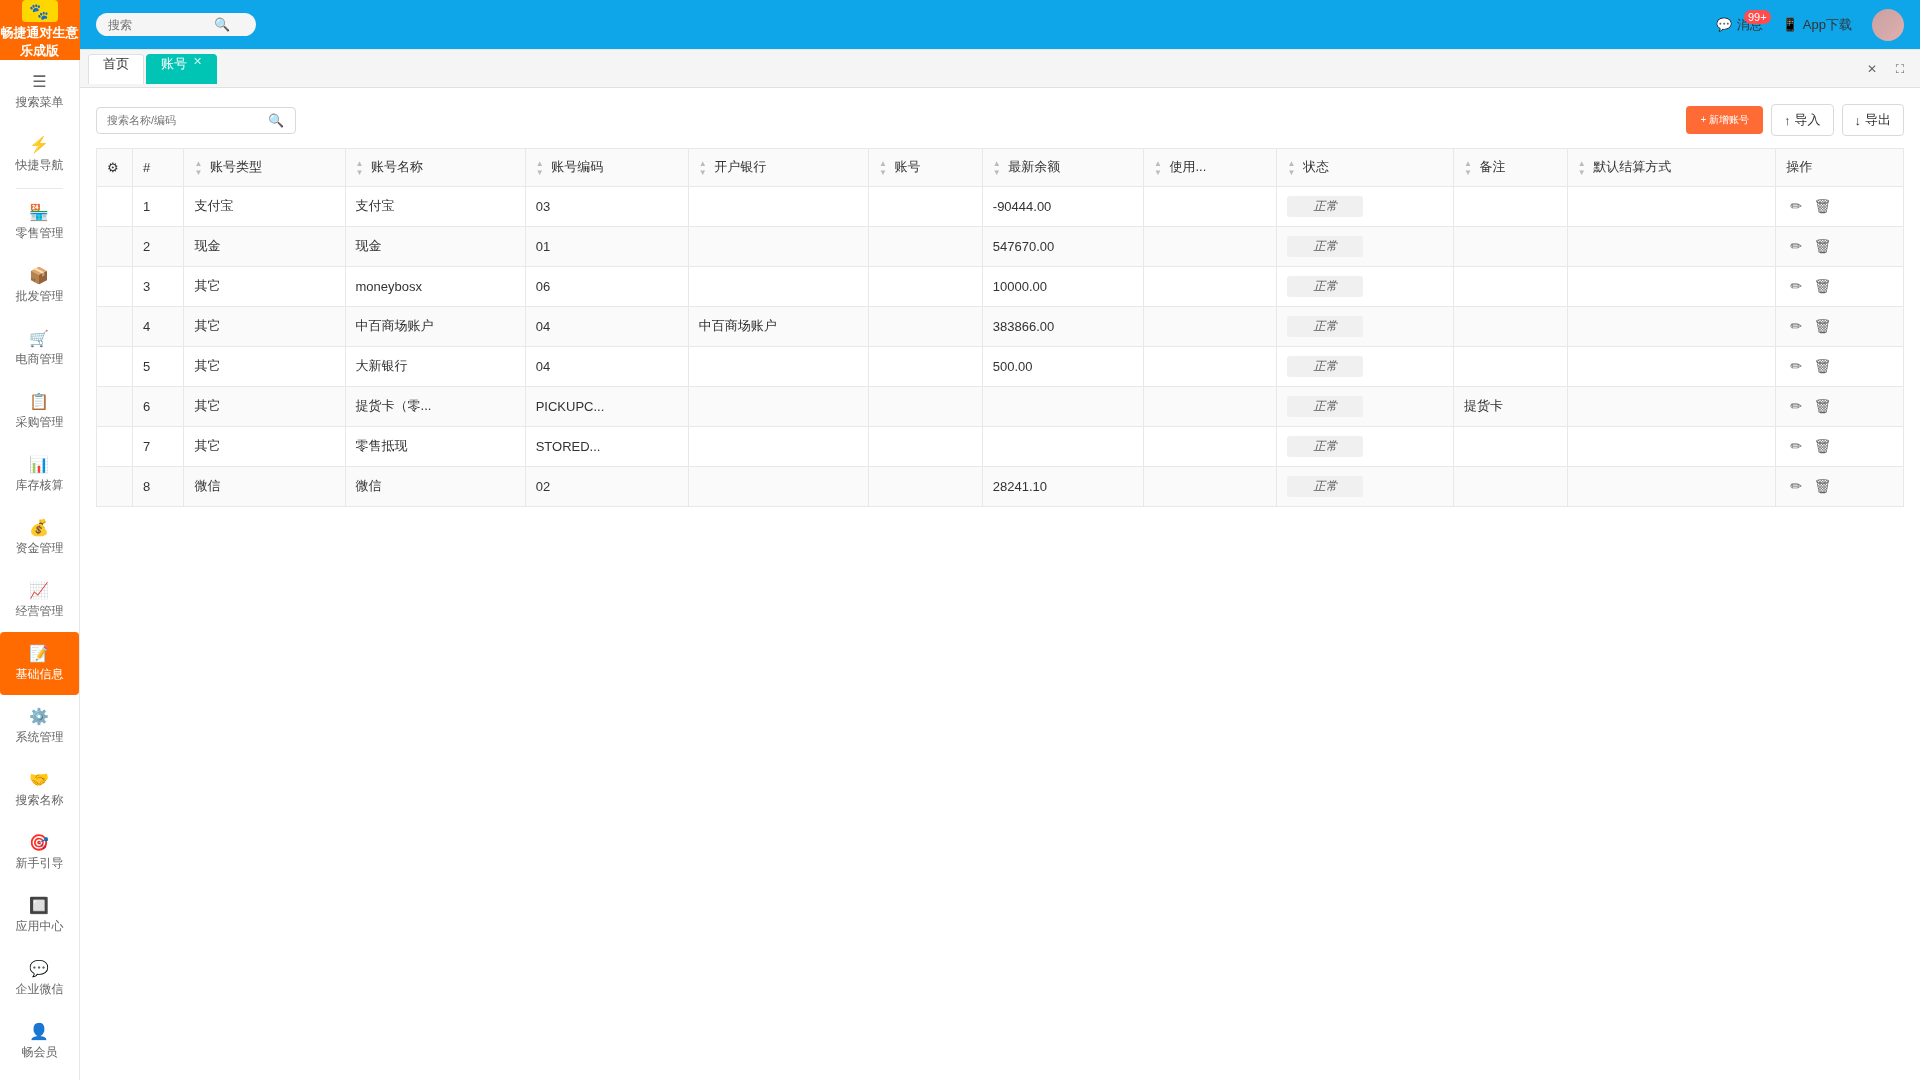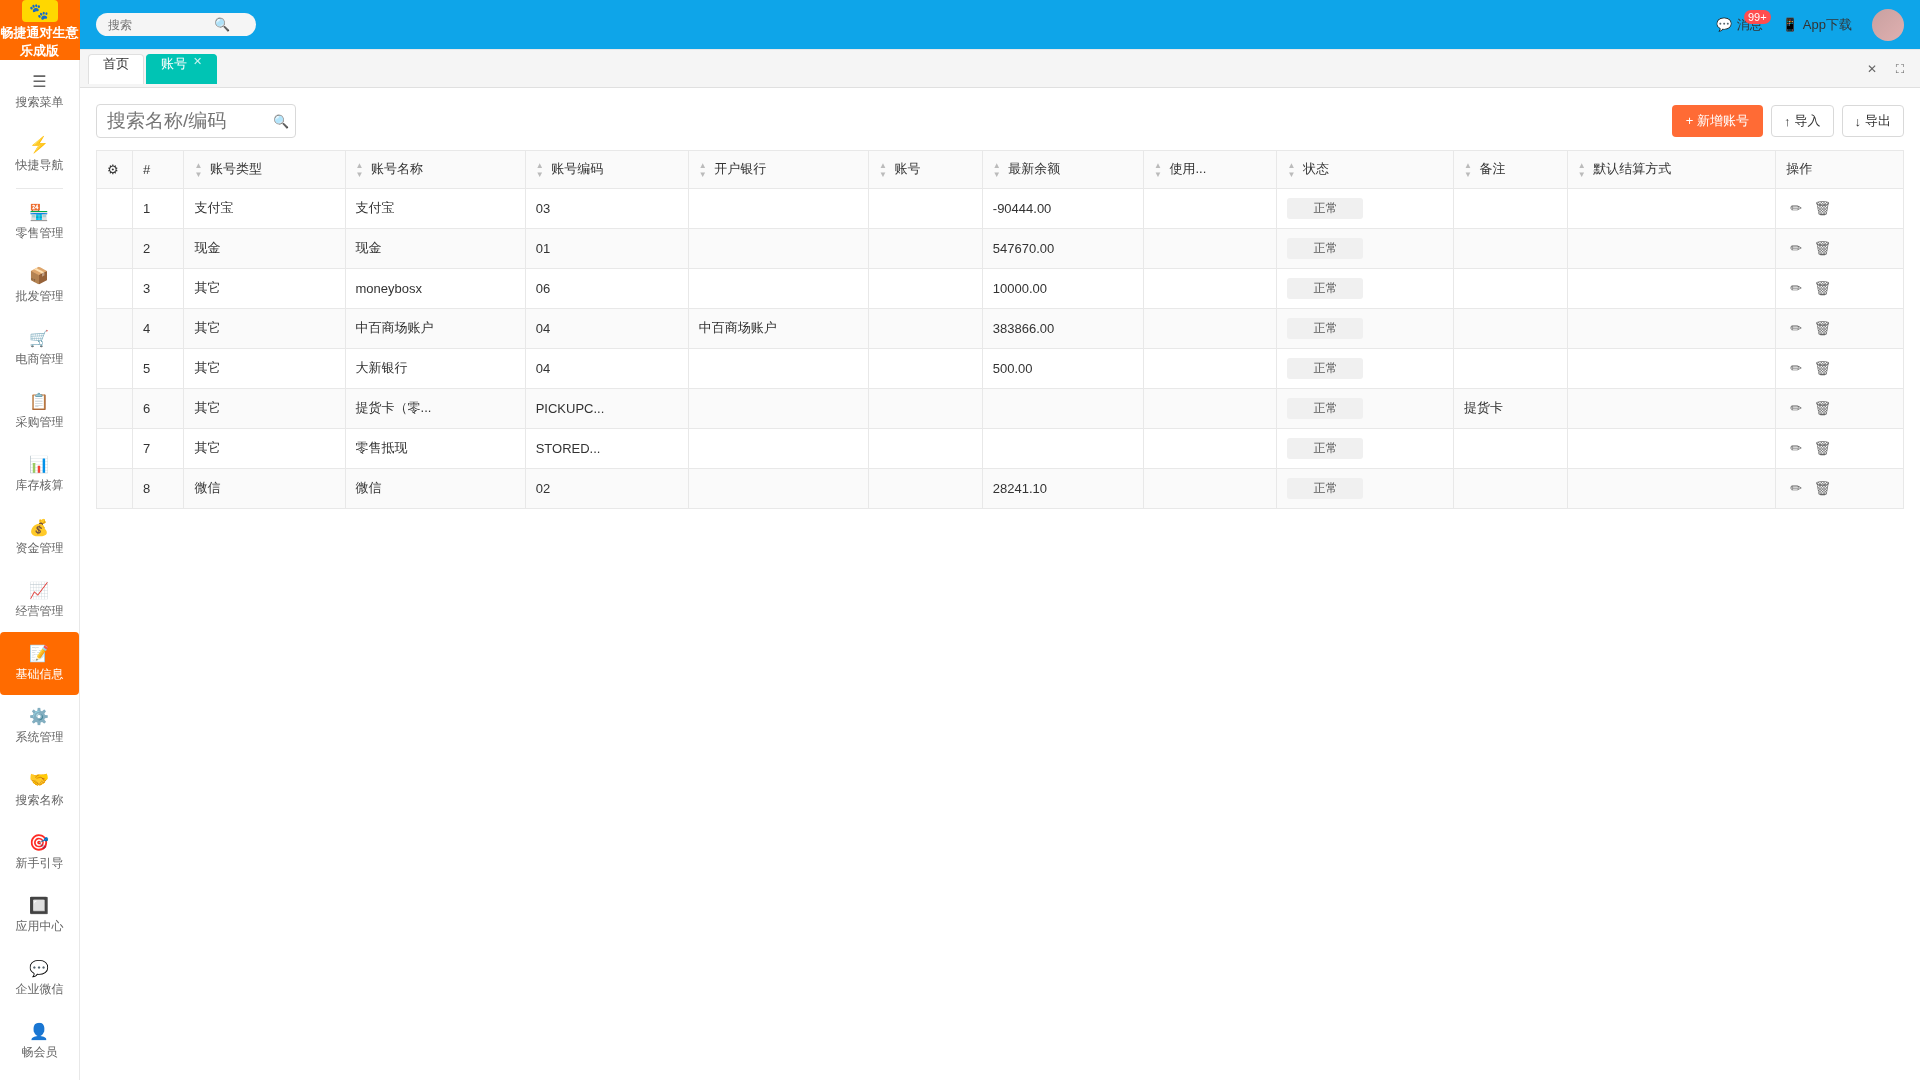--- a/index.html
+++ b/index.html
@@ -211,35 +211,35 @@
       align-items: center;
       border: 1px solid #d9d9d9;
       border-radius: 4px;
       padding: 5px 10px;
       gap: 6px;
       width: 200px;
     }
     .search-box input {
       border: none;
       outline: none;
-      font-size: 19px;
+      font-size: 11px;
       width: 160px;
     }
     .toolbar-right {
       display: flex;
       align-items: center;
       gap: 8px;
     }
     .btn-primary {
       background: #ff6b35;
       color: white;
       border: none;
       border-radius: 4px;
       padding: 7px 14px;
-      font-size: 13px;
+      font-size: 10px;
       cursor: pointer;
       display: flex;
       align-items: center;
       gap: 4px;
     }
     .btn-default {
       background: white;
       color: #333;
       border: 1px solid #d9d9d9;
       border-radius: 4px;
@@ -285,20 +285,21 @@
     .data-table tr:nth-child(odd) td { background: #fff; }
     .data-table tr:nth-child(even) td { background: #fafafa; }
 
     .status-badge {
       display: inline-block;
       padding: 2px 26px;
       border-radius: 3px;
       font-size: 12px;
       background: #e8e8e8;
       color: #666;
+      font-style: italic;
     }
     .status-badge.normal { background: #f0f0f0; color: #595959; }
 
     .action-btn {
       background: none;
       border: none;
       cursor: pointer;
       color: #666;
       font-size: 14px;
       padding: 2px 4px;

